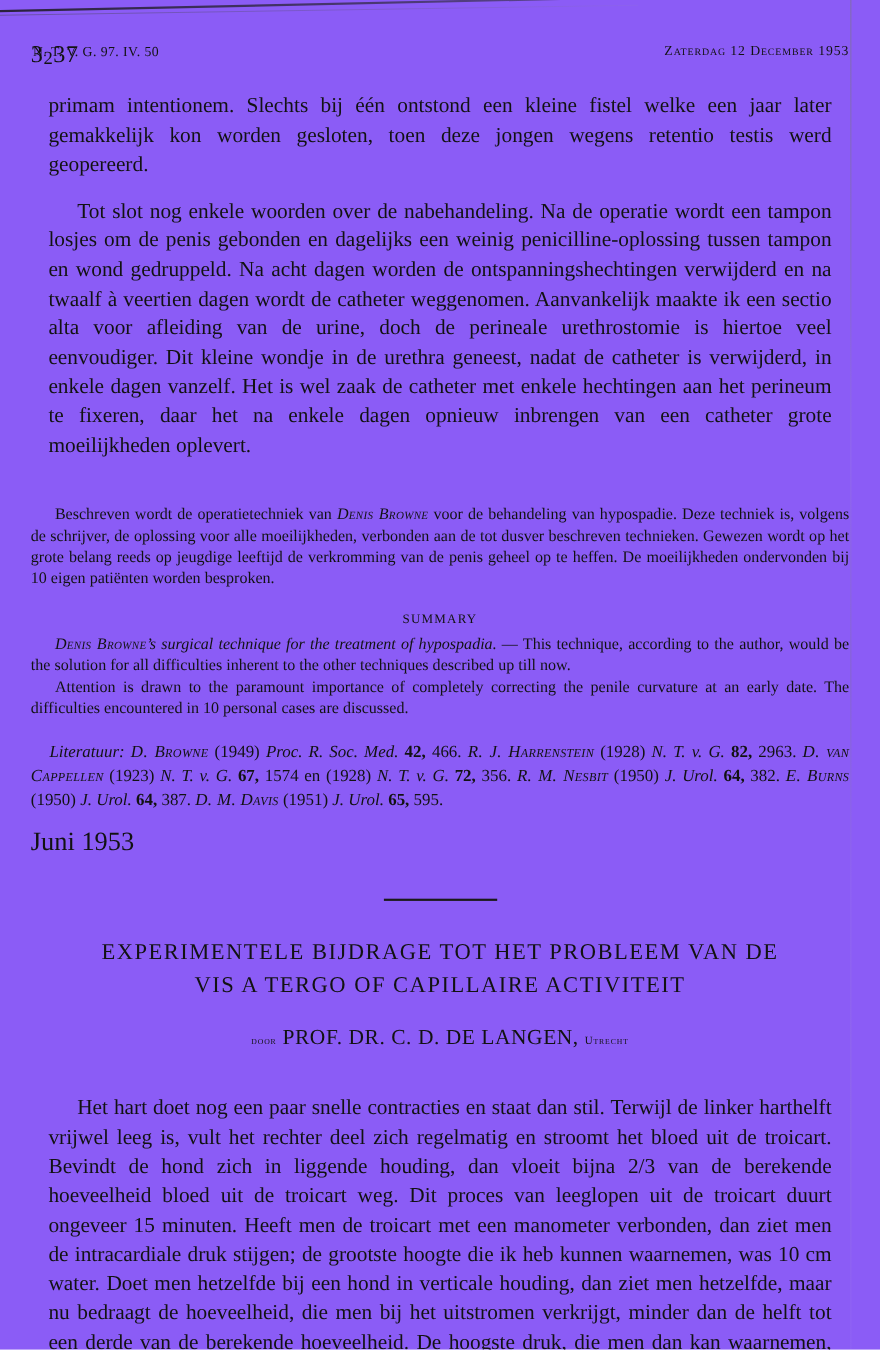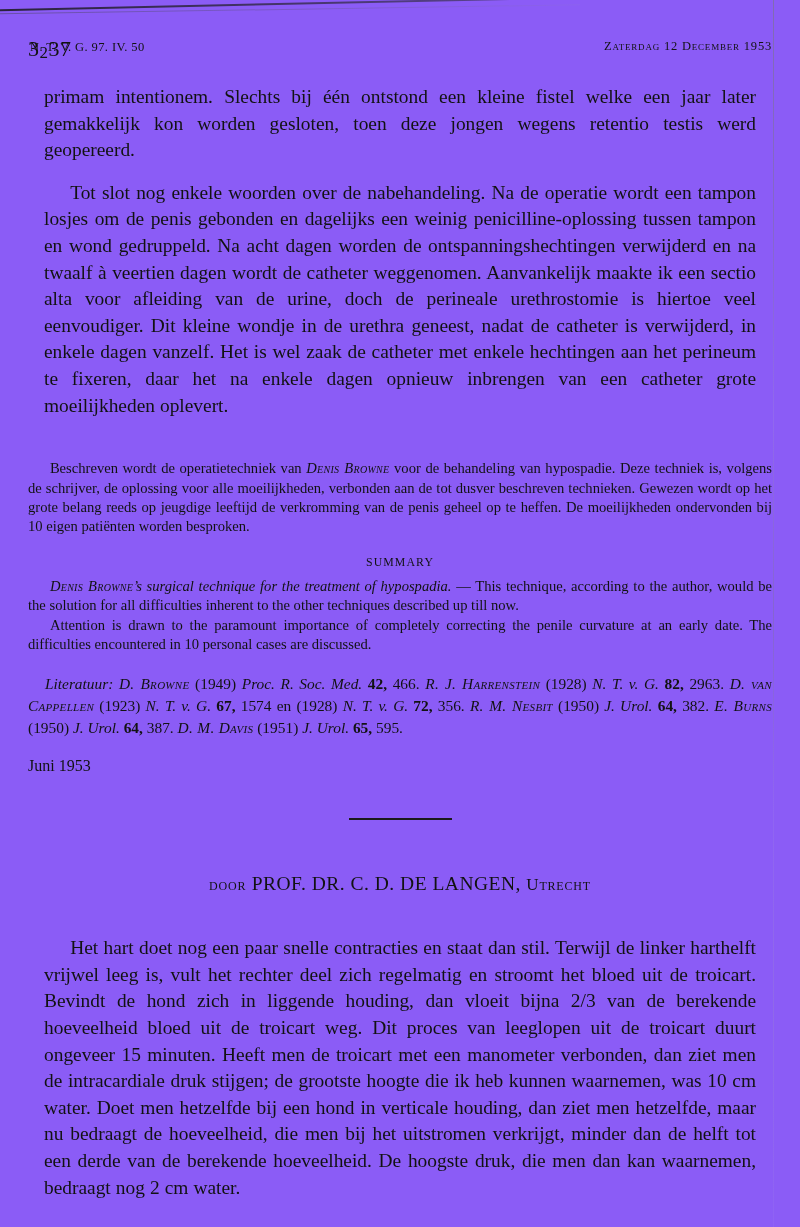--- a/index.html
+++ b/index.html
@@ -136,21 +136,21 @@
   
   p.lit {
     margin: 0;
     font-size: 15.4px;
     line-height: 21.6px;
     text-align: justify;
     text-indent: 1.1em;
   }
 
   .date-line {
-    font-size: 16px;
+    font-size: 24px;
     line-height: 24px;
     margin: 0;
   }
 
   
   .rule-wrap { text-align: center; }
   .rule {
     display: inline-block;
     width: 103px;
     height: 2px;
@@ -165,21 +165,21 @@
     letter-spacing: 1.35px;
     margin: 0;
   }
   .byline {
     text-align: center;
     font-size: 19.5px;
     letter-spacing: 0.5px;
     margin: 0;
   }
   .byline .small {
-    font-size: 17px;
+    font-size: 10px;
     font-variant: small-caps;
     letter-spacing: 0.8px;
   }
 </style>
 </head>
 <body>
 
 <div class="page">
 
   <div class="scan-edge-top"></div>
@@ -213,20 +213,24 @@
       <span> <span class="sc">D. Browne</span> <span>(1949)</span> <span class="it">Proc. R. Soc. Med.</span> <span class="bd">42,</span> <span>466.</span> <span class="sc">R. J. Harrenstein</span> <span>(1928)</span> <span class="it">N. T. v. G.</span> <span class="bd">82,</span> <span>2963.</span> <span class="sc">D. van Cappellen</span> <span>(1923)</span> <span class="it">N. T. v. G.</span> <span class="bd">67,</span> <span>1574 en</span> <span>(1928)</span> <span class="it">N. T. v. G.</span> <span class="bd">72,</span> <span>356.</span> <span class="sc">R. M. Nesbit</span> <span>(1950)</span> <span class="it">J. Urol.</span> <span class="bd">64,</span> <span>382.</span> <span class="sc">E. Burns</span> <span>(1950)</span> <span class="it">J. Urol.</span> <span class="bd">64,</span> <span>387.</span> <span class="sc">D. M. Davis</span> <span>(1951)</span> <span class="it">J. Urol.</span> <span class="bd">65,</span> <span>595.</span> </span>
     </p>
 
     <div style="height:16px"></div>
     <p class="date-line">Juni 1953</p>
 
     <div style="height:28px"></div>
     <div class="rule-wrap"><span class="rule"></span></div>
     <div style="height:27px"></div>
 
+    <p class="art-title">
+      <span>EXPERIMENTELE BIJDRAGE TOT HET PROBLEEM VAN DE</span><br>
+      <span>VIS A TERGO OF CAPILLAIRE ACTIVITEIT</span>
+    </p>
 
     <div style="height:22px"></div>
     <p class="byline"><span class="small">door</span> <span>PROF. DR. C. D. DE LANGEN,</span> <span class="small">Utrecht</span></p>
 
     <div style="height:24px"></div>
     <p class="body indent">Het hart doet nog een paar snelle contracties en staat dan stil. Terwijl de linker harthelft vrijwel leeg is, vult het rechter deel zich regelmatig en stroomt het bloed uit de troicart. Bevindt de hond zich in liggende houding, dan vloeit bijna 2/3 van de berekende hoeveelheid bloed uit de troicart weg. Dit proces van leeglopen uit de troicart duurt ongeveer 15 minuten. Heeft men de troicart met een manometer verbonden, dan ziet men de intracardiale druk stijgen; de grootste hoogte die ik heb kunnen waarnemen, was 10 cm water. Doet men hetzelfde bij een hond in verticale houding, dan ziet men hetzelfde, maar nu bedraagt de hoeveelheid, die men bij het uitstromen verkrijgt, minder dan de helft tot een derde van de berekende hoeveelheid. De hoogste druk, die men dan kan waarnemen, bedraagt nog 2 cm water.</p>
 
   </div>
 </div>
 

